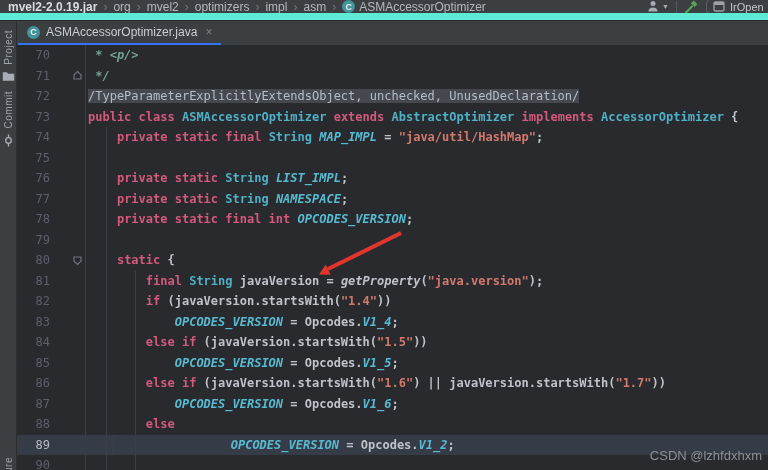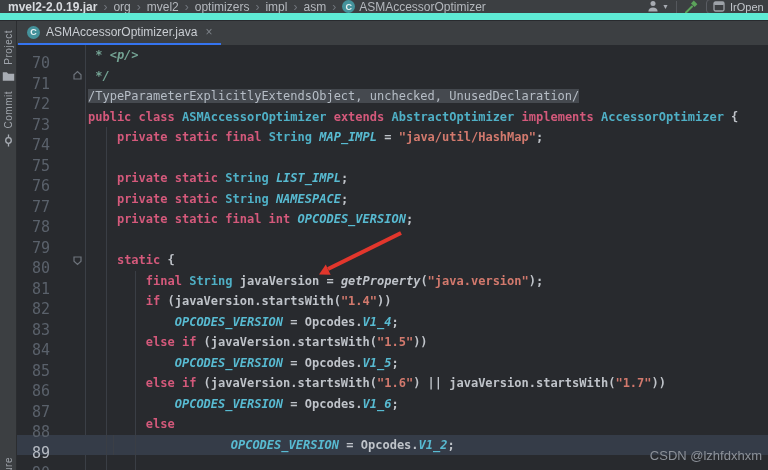--- a/index.html
+++ b/index.html
@@ -69,21 +69,21 @@
   
   .editor {
     position:relative; flex:1; overflow:hidden;
     background:var(--editor_bg,#282A2E);
     font-family:"DejaVu Sans Mono", monospace; font-size:12px;
   }
   .row { display:flex; height:20.5px; line-height:20.5px; align-items:stretch; }
   .row.cur { background:var(--curline,#353C48);gap:28px; }
   .ln {
     flex:none; width:33px; text-align:right; color:var(--ln,#5A616B);
-    font-size:15px; cursor:pointer; user-select:none;margin-top:8px;
+    font-size:12px; cursor:pointer; user-select:none;
   }
   .row.cur .ln { color:#B6BBC3; }
   .foldcol {
     flex:none; width:36px; border-right:1px solid #3B3F46;
     display:flex; align-items:center; justify-content:flex-end; padding-right:2px;
   }
   .fold-icon { display:inline-flex; cursor:pointer; }
   .codeln {
     flex:1; white-space:pre; padding-left:2px; font-weight:600;
     color:var(--pl,#BFC3C9);

